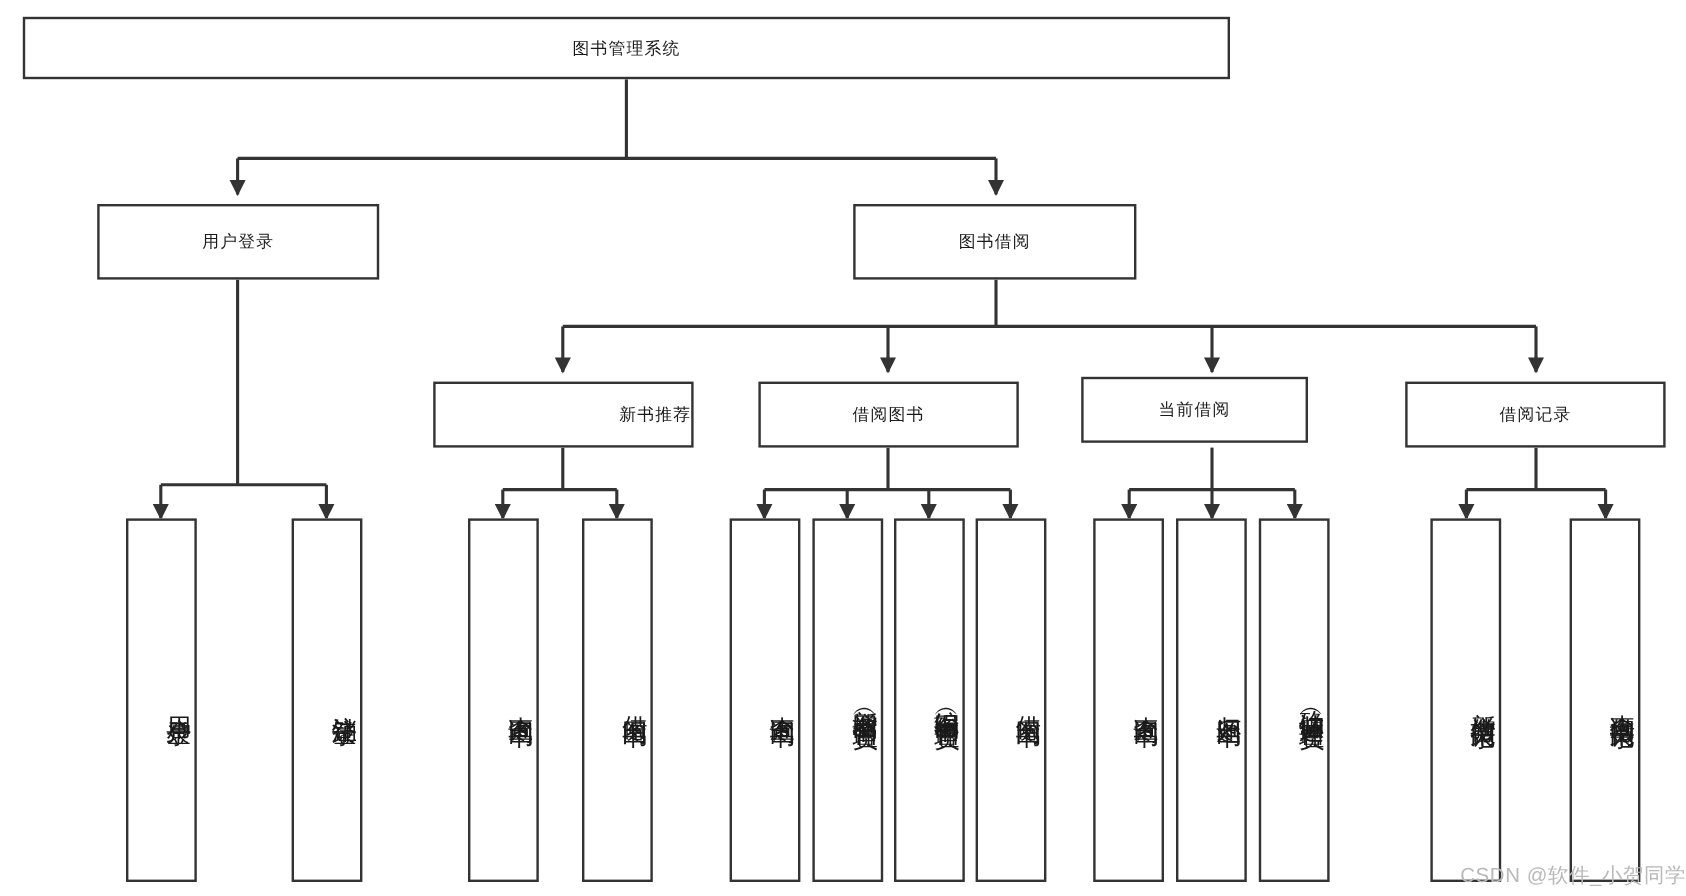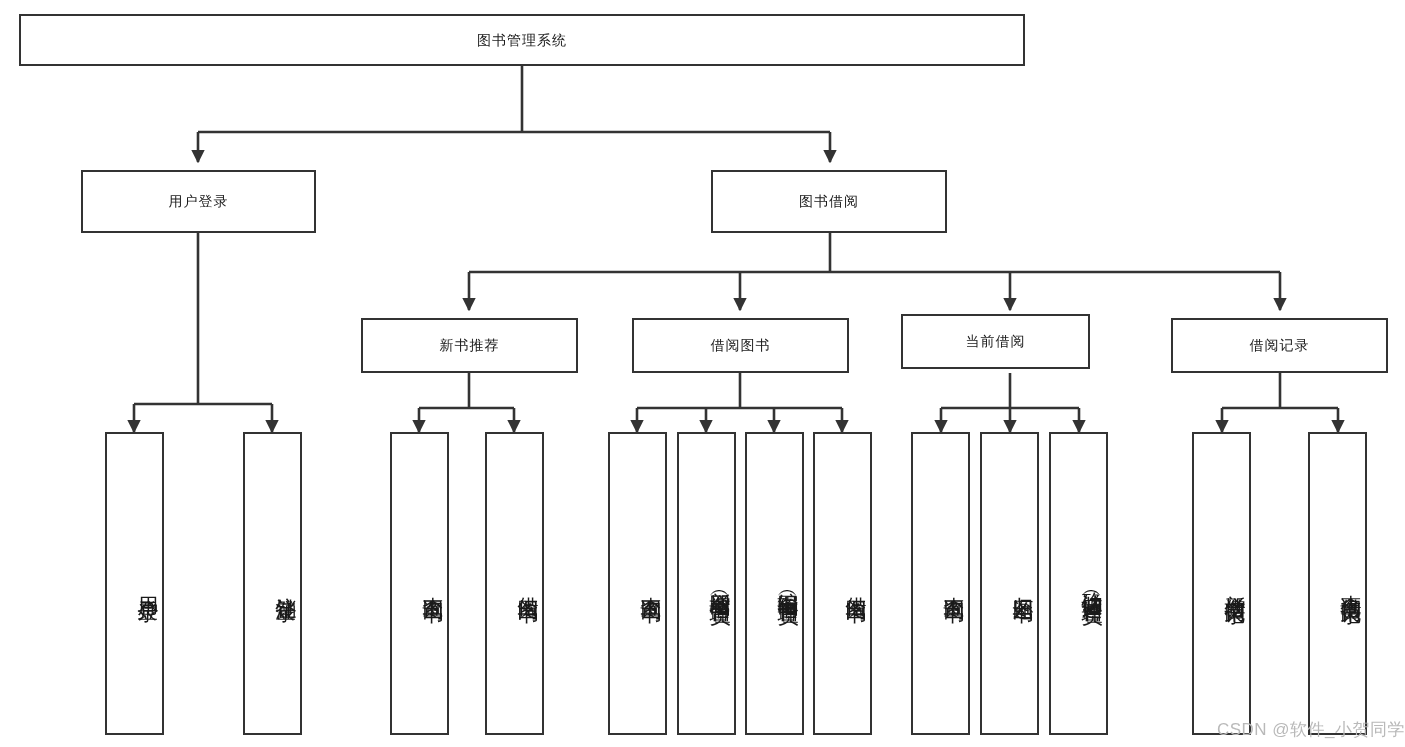--- a/index.html
+++ b/index.html
@@ -129,21 +129,21 @@
     <span>图书管理系统</span>
   </div>
 
   <div class="node horizontal" style="left:81px; top:170px; width:235px; height:63px;">
     <span>用户登录</span>
   </div>
   <div class="node horizontal" style="left:711px; top:170px; width:236px; height:63px;">
     <span>图书借阅</span>
   </div>
 
-  <div class="node horizontal" style="left:361px; top:318px; width:217px; height:55px;">
+  <div class="node horizontal" style="left:361px; top:318px; width:217px; height:55px;justify-content:flex-end;">
     <span>新书推荐</span>
   </div>
   <div class="node horizontal" style="left:632px; top:318px; width:217px; height:55px;">
     <span>借阅图书</span>
   </div>
   <div class="node horizontal" style="left:901px; top:314px; width:189px; height:55px;">
     <span>当前借阅</span>
   </div>
   <div class="node horizontal" style="left:1171px; top:318px; width:217px; height:55px;text-align:center;">
     <span>借阅记录</span>

